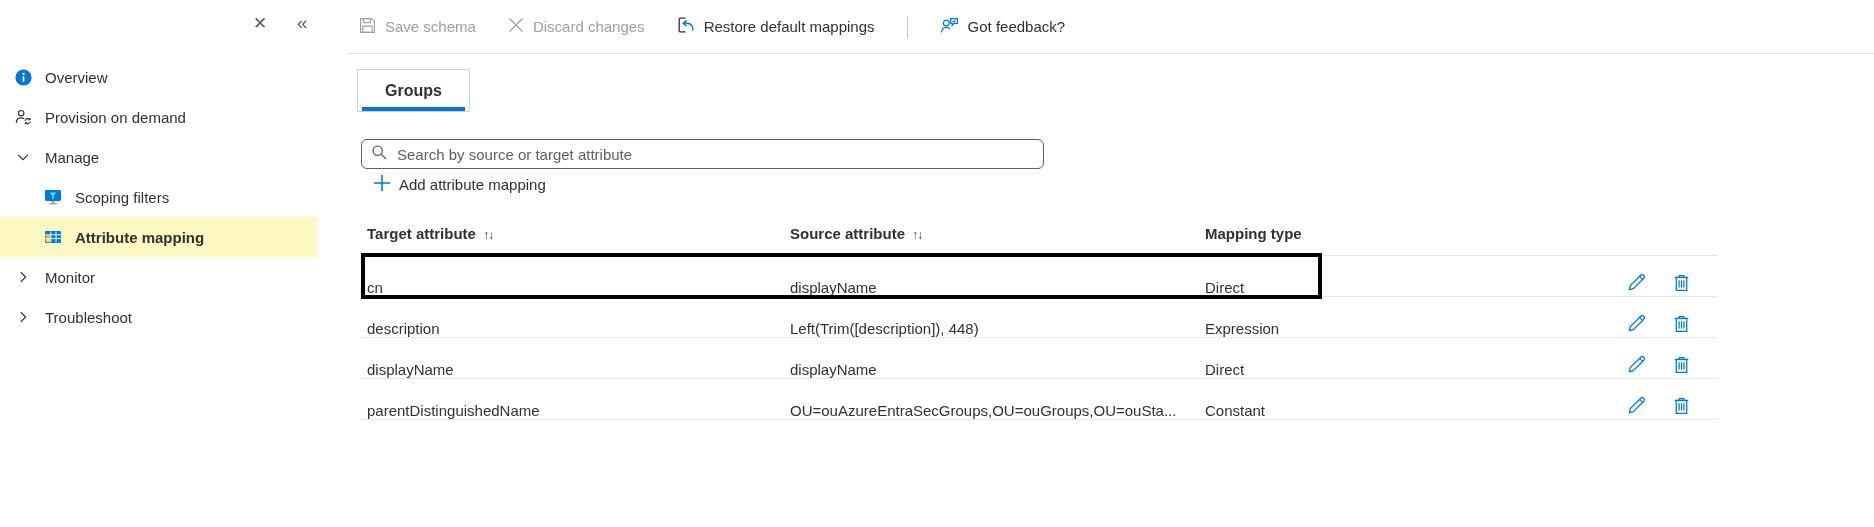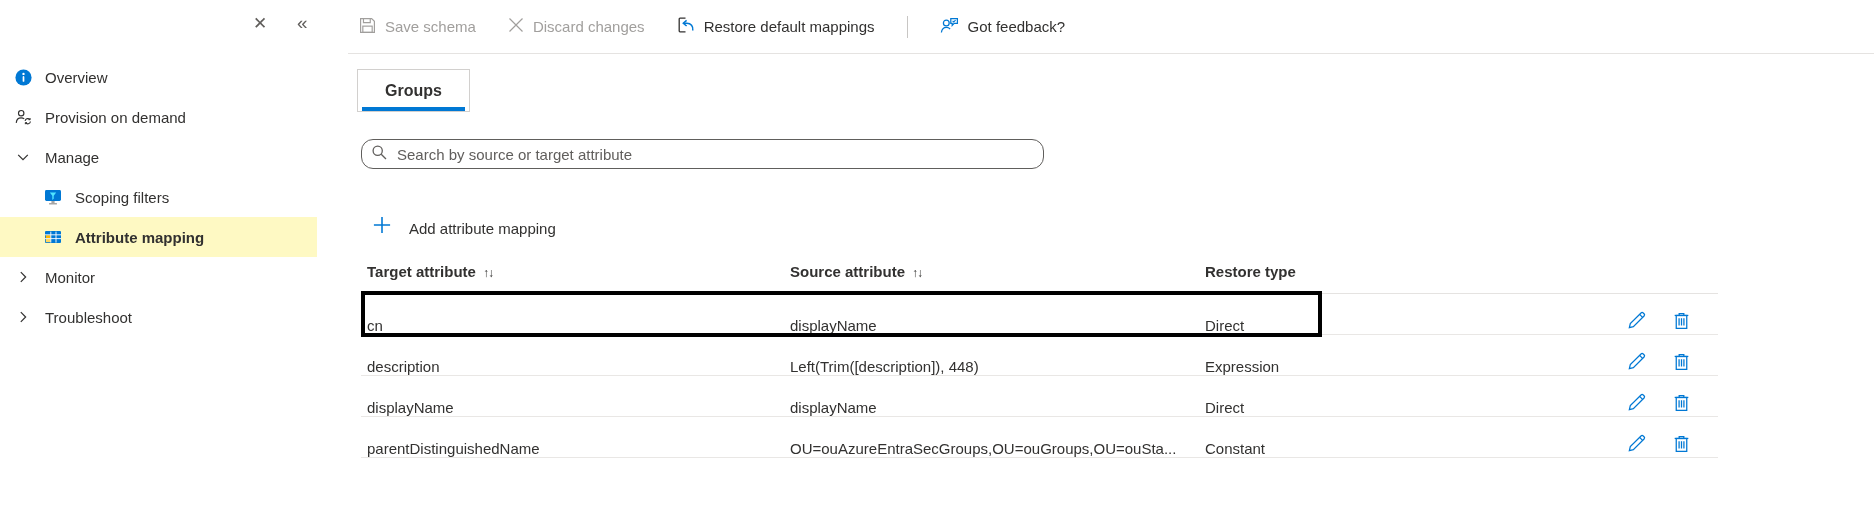--- a/index.html
+++ b/index.html
@@ -29,26 +29,26 @@
   .tb-btn{display:flex;align-items:center;gap:9px}
   .tb-btn.disabled{color:#a19f9d;cursor:default}
   .tb-divider{width:1px;height:22px;background:#c8c6c4}
   .main{padding-left:13px}
 
   .tab{display:inline-block;position:relative;margin-top:15px;margin-left:-4px;
     border:1px solid #d2d0ce;background:#fff;height:43px;line-height:41px;
     padding:0 27px;font-size:16px;font-weight:700;box-sizing:border-box;cursor:pointer}
   .tab::after{content:"";position:absolute;left:4px;right:4px;bottom:0;height:4px;background:#0078d4}
 
-  .search-box{margin-top:27px;width:683px;height:30px;border:1px solid #605e5c;border-radius:12px;
+  .search-box{margin-top:27px;width:683px;height:30px;border:1px solid #605e5c;border-radius:6px;
     display:flex;align-items:center;gap:8px;padding:0 9px;box-sizing:border-box;background:#fff}
   .search-box input{border:none;outline:none;flex:1;font:15px "Liberation Sans",sans-serif;color:#323130}
   .search-box input::placeholder{color:#605e5c}
 
-  .add-row{margin-top:38px;margin-left:12px;height:30px;display:flex;align-items:flex-end;gap:18px;
+  .add-row{margin-left:12px;height:30px;display:flex;align-items:center;gap:8px;
     font-size:15px;cursor:pointer}
 
   .table{margin-top:13px;width:1357px}
   .thead{display:flex;align-items:center;height:43px;border-bottom:1px solid #e5e3e1;
     font-weight:700;font-size:15px}
   .trow{display:flex;align-items:flex-end;height:40px;border-bottom:1px solid #e9e7e5;
     font-size:15px;position:relative}
   .c-target{width:429px;padding-left:6px;box-sizing:border-box;white-space:nowrap;overflow:hidden}
   .c-source{width:415px;white-space:nowrap;overflow:hidden}
   .c-type{width:240px;white-space:nowrap}
@@ -221,21 +221,21 @@
     <div class="table">
 
       <div class="thead">
         <div class="c-target">
           <span>Target attribute</span><span class="sort">↑↓</span>
         </div>
         <div class="c-source">
           <span>Source attribute</span><span class="sort">↑↓</span>
         </div>
         <div class="c-type">
-          <span>Restore type</span>
+          <span>Mapping type</span>
         </div>
         <div class="c-actions"></div>
       </div>
 
       <div class="trow">
         <div class="hl-box"></div>
         <div class="c-target">cn</div>
         <div class="c-source">displayName</div>
         <div class="c-type">Direct</div>
         <div class="c-actions">

